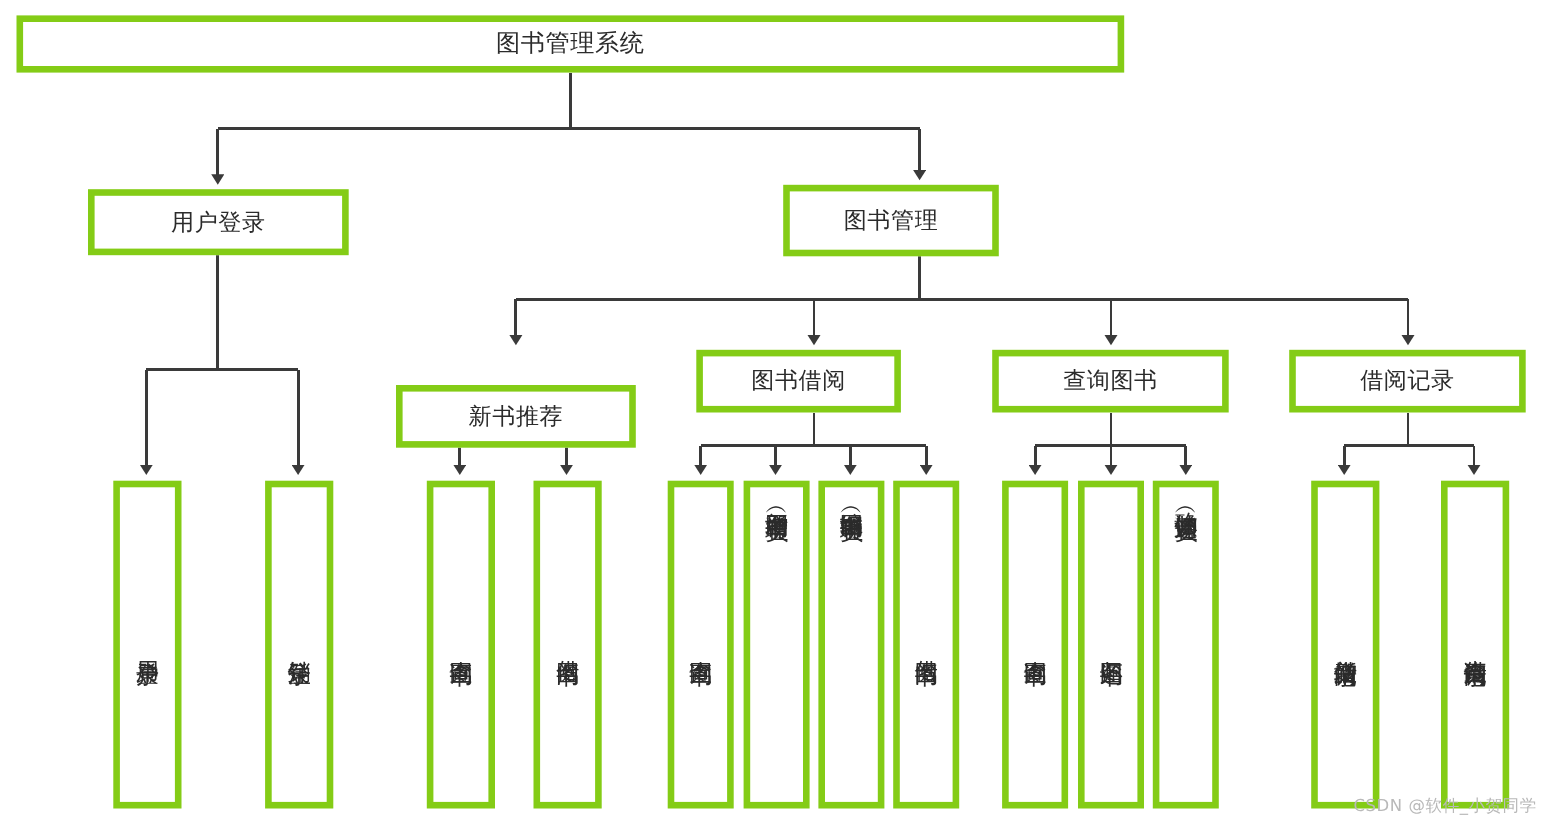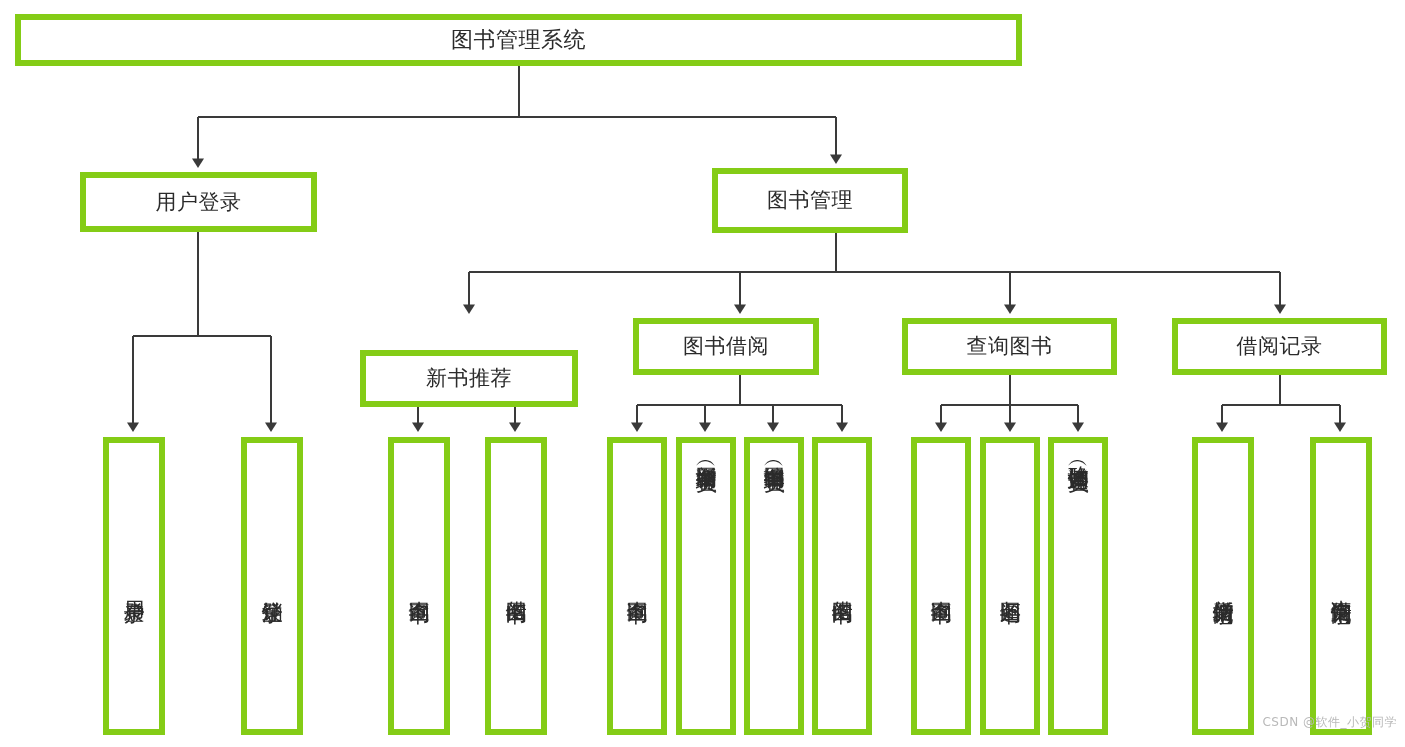--- a/index.html
+++ b/index.html
@@ -65,22 +65,22 @@
     position: absolute;
     left: 0;
     top: 0;
     width: 1405px;
     height: 747px;
     pointer-events: none;
   }
   #watermark {
     position: absolute;
     right: 8px;
-    bottom: 16px;
-    font-size: 12px;
+    bottom: 5px;
+    font-size: 15px;
     color: #b9b9b9;
     white-space: nowrap;
     letter-spacing: 0.5px;
   }
 </style>
 </head>
 <body>
 
 <div id="canvas">
 

